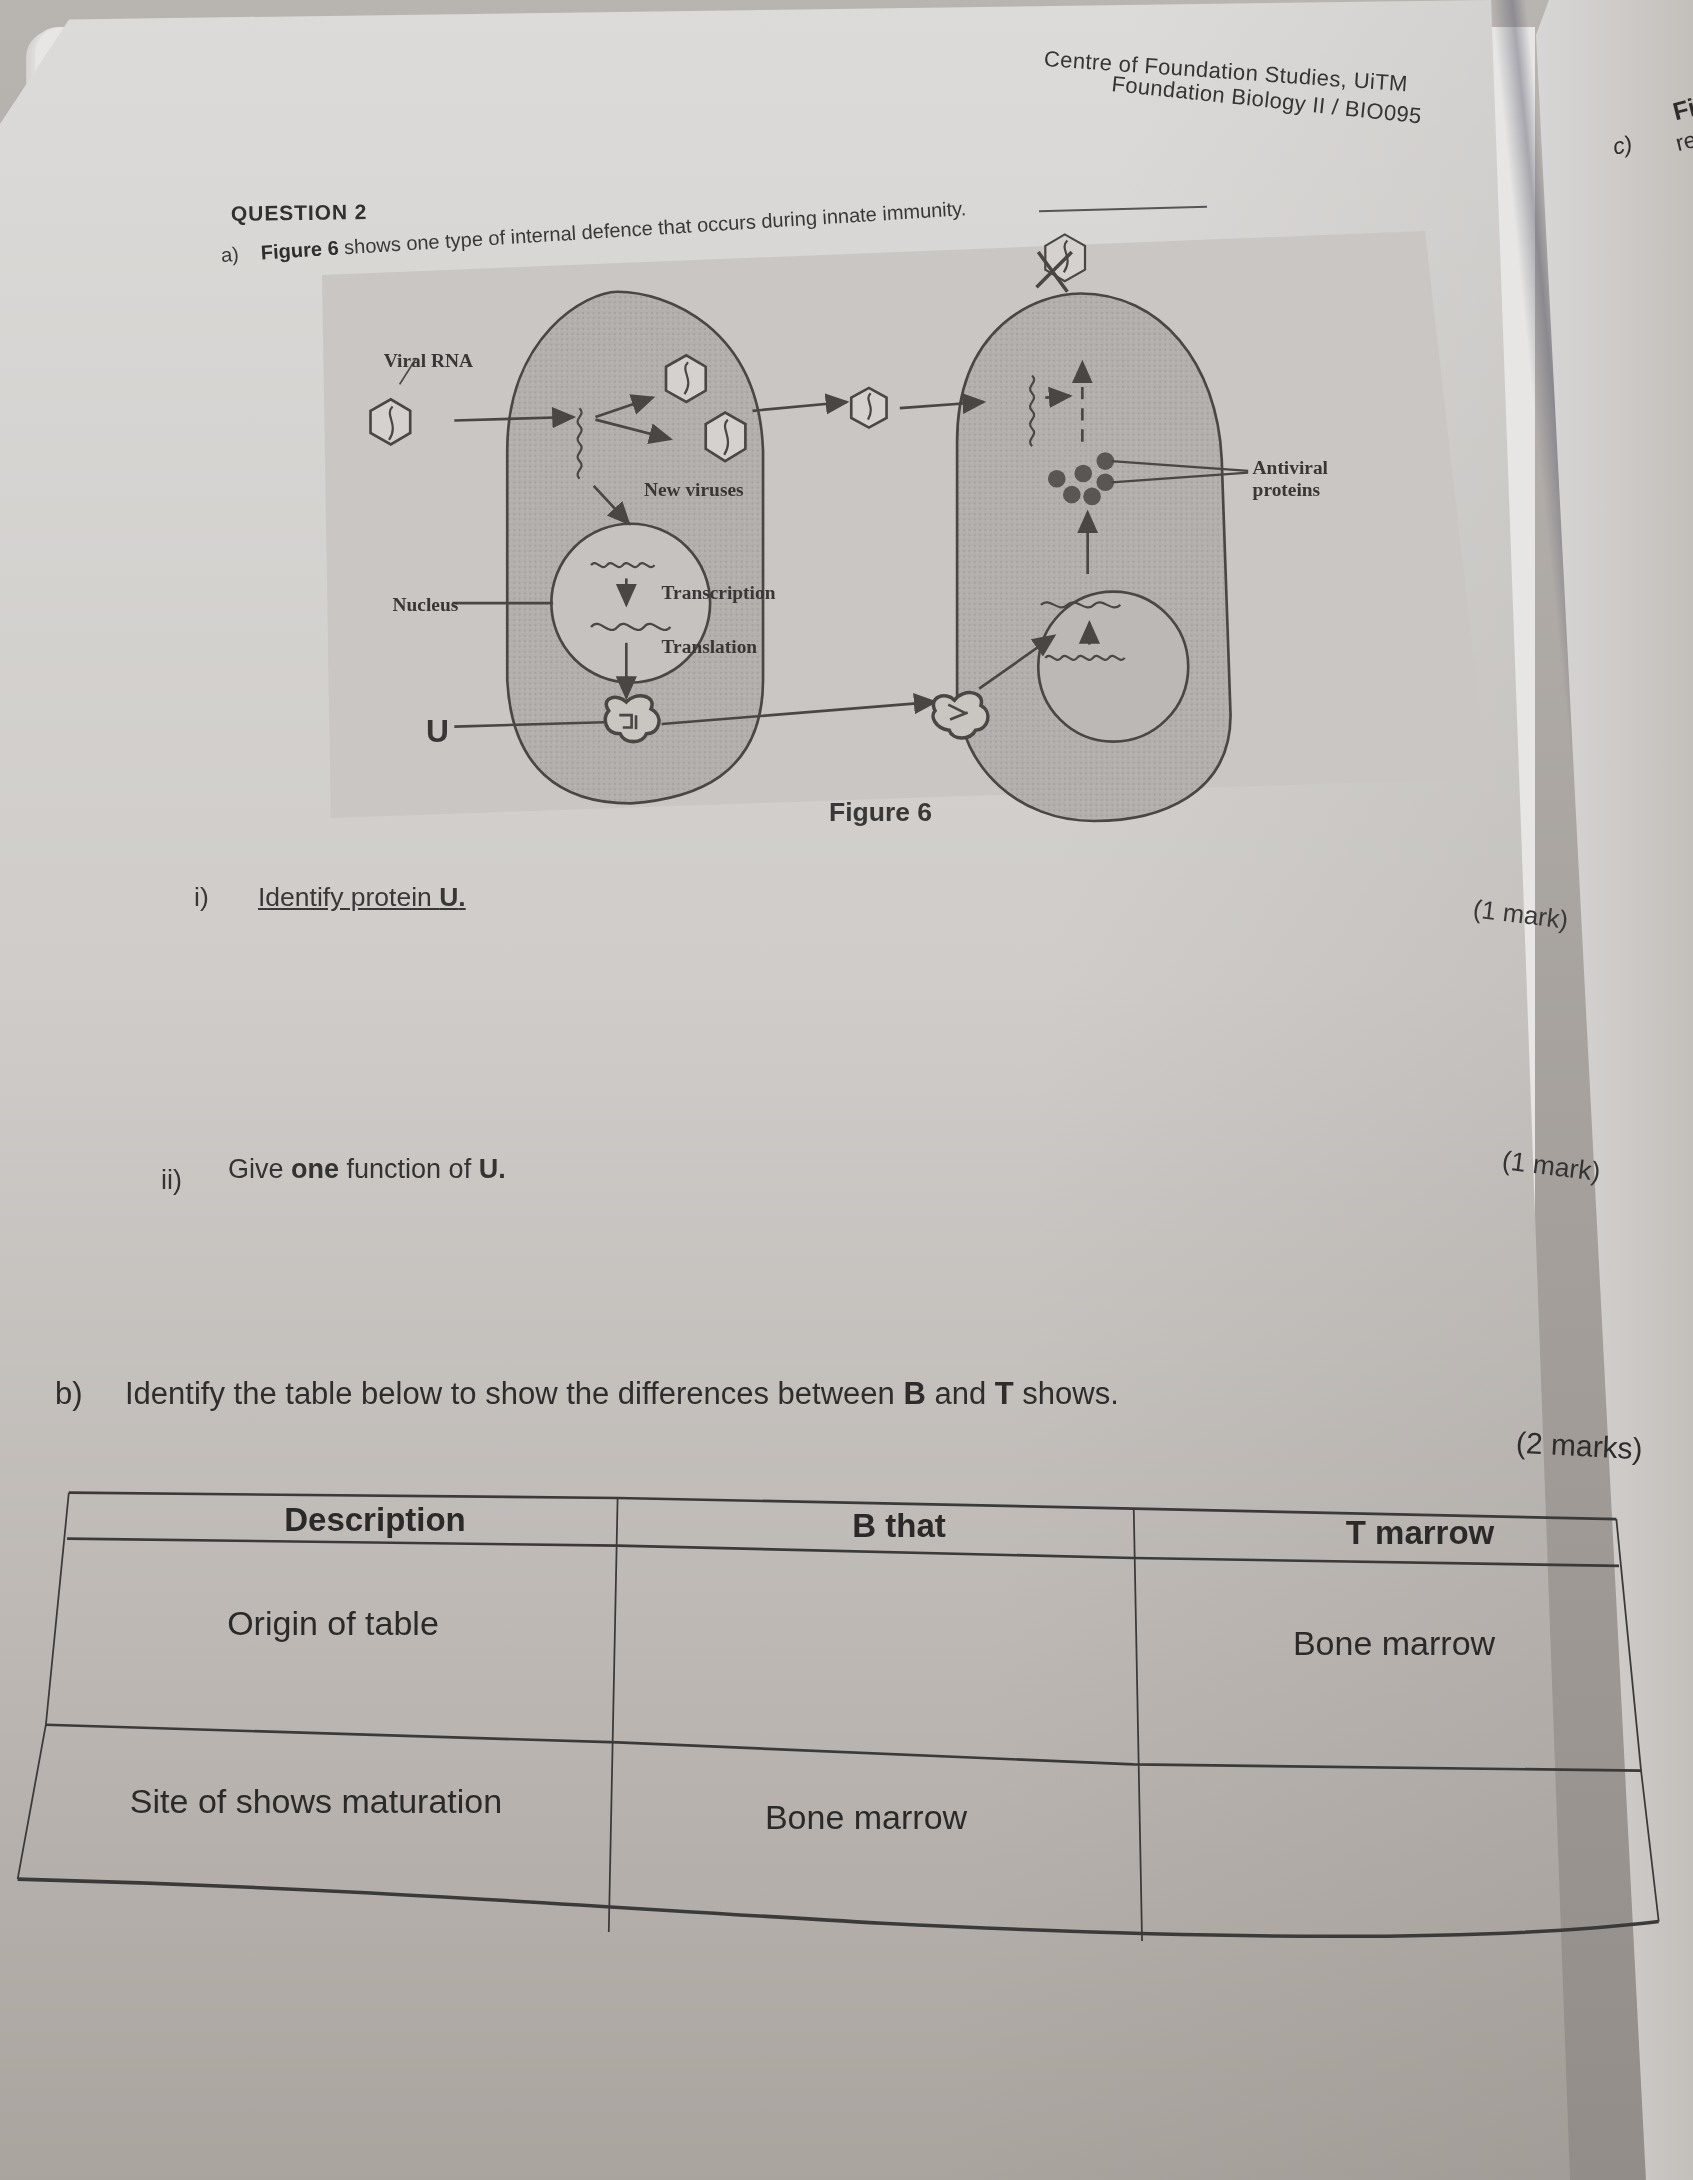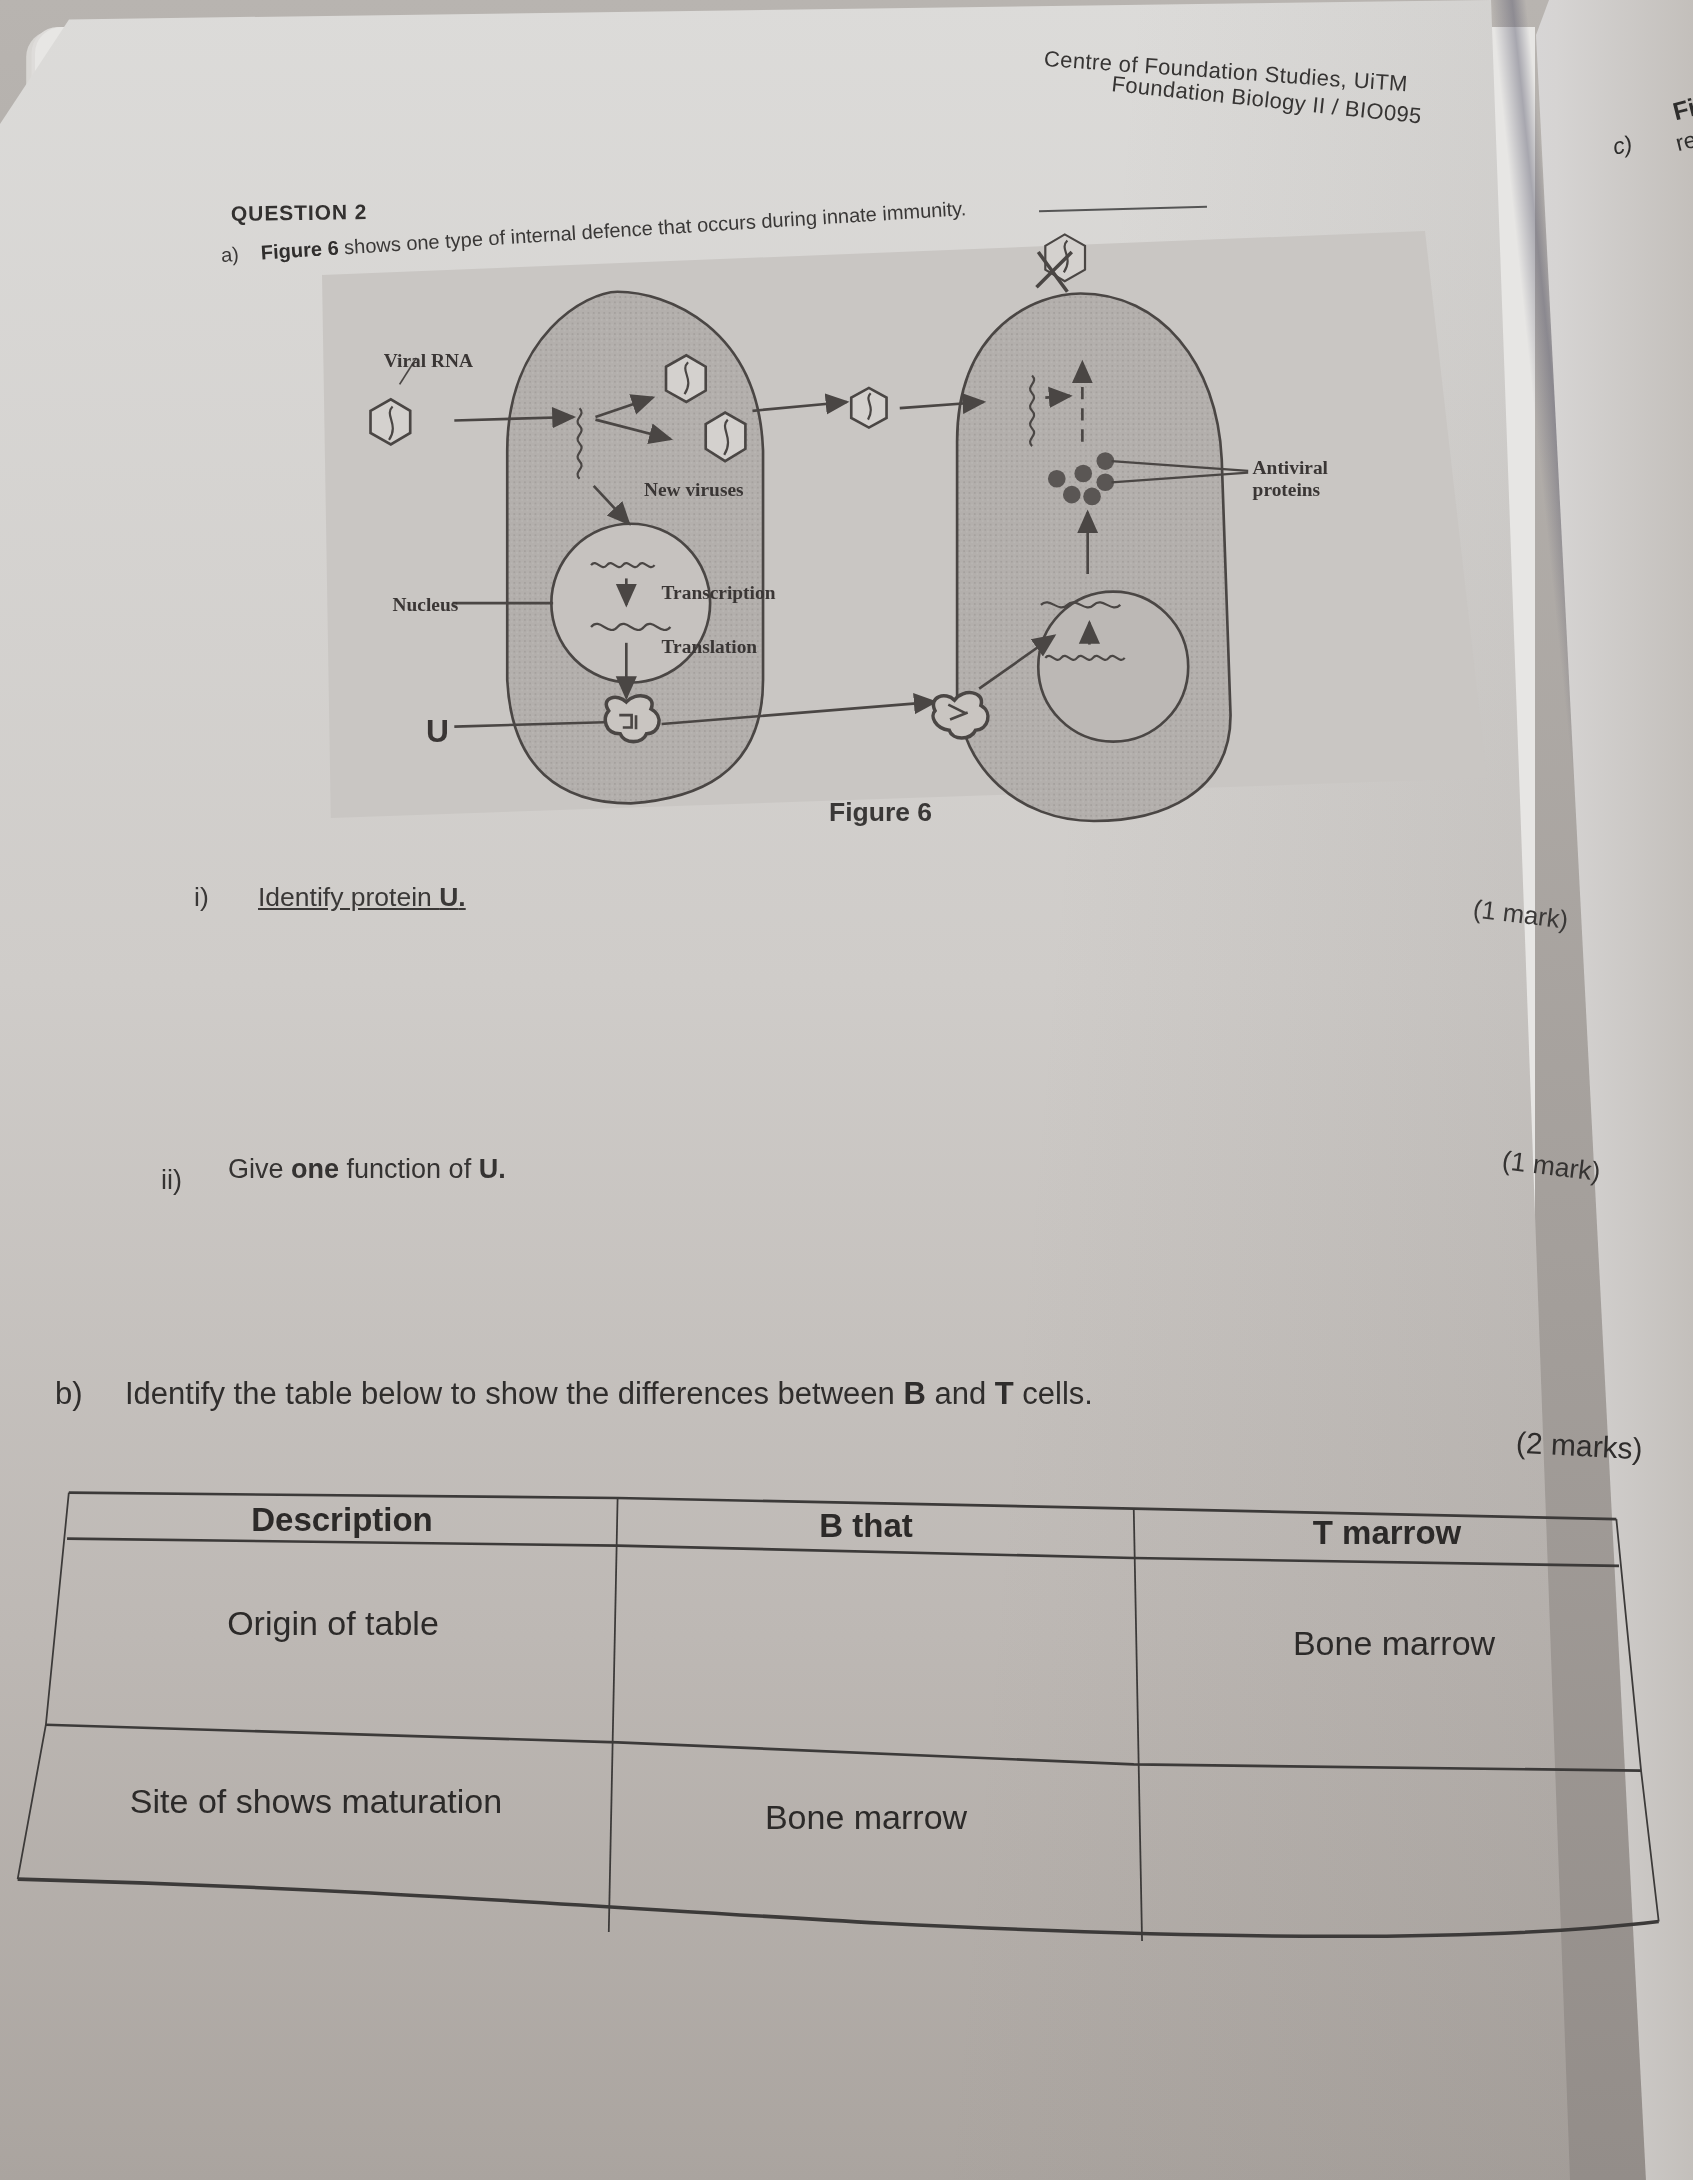--- a/index.html
+++ b/index.html
@@ -57,21 +57,21 @@
     .qii-num { left: 161px; top: 1165px; font-size: 27px; color: #353332; }
     .qii-text { left: 228px; top: 1119px; font-size: 27px; color: #353332; margin-top: 35px; }
     .mark2 { left: 1502px; top: 1151px; font-size: 26.5px; transform: rotate(7deg); color: #353332; }
 
     .qb-num { left: 55px; top: 1376px; font-size: 31px; color: #2f2d2c; }
     .qb-text { left: 125px; top: 1376px; font-size: 31px; color: #2f2d2c; }
     .mark3 { left: 1516px; top: 1429px; font-size: 30px; transform: rotate(3deg); color: #2f2d2c; }
 
     .table-svg { position: absolute; left: 0; top: 1482px; width: 1694px; height: 459px; }
     .cell-text { position: absolute; font-size: 34px; color: #2c2a29; white-space: nowrap; transform: translate(-50%, -50%); }
-    .cell-text.head { font-weight: bold; font-size: 33px; }
+    .cell-text.head { font-weight: bold; font-size: 33px; margin-left: 33px; }
   </style>
 </head>
 <body>
 
 <div class="desk"></div>
 <div class="page-stack"></div>
 <div class="page"></div>
 <div class="fold-shadow"></div>
 <div class="right-page"></div>
 
@@ -194,21 +194,21 @@
 
 <div class="abs qi-num">i)</div>
 <div class="abs qi-text"><span>Identify protein </span><b>U</b><b>.</b></div>
 <div class="abs mark1">(1 mark)</div>
 
 <div class="abs qii-num">ii)</div>
 <div class="abs qii-text"><span>Give </span><b>one</b><span> function of </span><b>U</b><b>.</b></div>
 <div class="abs mark2">(1 mark)</div>
 
 <div class="abs qb-num">b)</div>
-<div class="abs qb-text"><span>Identify the table below to show the differences between </span><b>B</b><span> and </span><b>T</b><span> cells.</span></div>
+<div class="abs qb-text"><span>Identify the table below to show the differences between </span><b>B</b><span> and </span><b>T</b><span> shows.</span></div>
 <div class="abs mark3">(2 marks)</div>
 
 <svg class="table-svg" viewBox="0 0 1920 520" xmlns="http://www.w3.org/2000/svg">
   <g stroke="#3c3a39" fill="none">
 
     <path d="M78 12 L700 18 L1285 30 L1832 42" stroke-width="3"></path>
 
     <path d="M76 64 L700 72 L1285 86 L1835 95" stroke-width="3"></path>
 
     <path d="M52 275 L700 295 L1285 320 L1860 327" stroke-width="3"></path>

